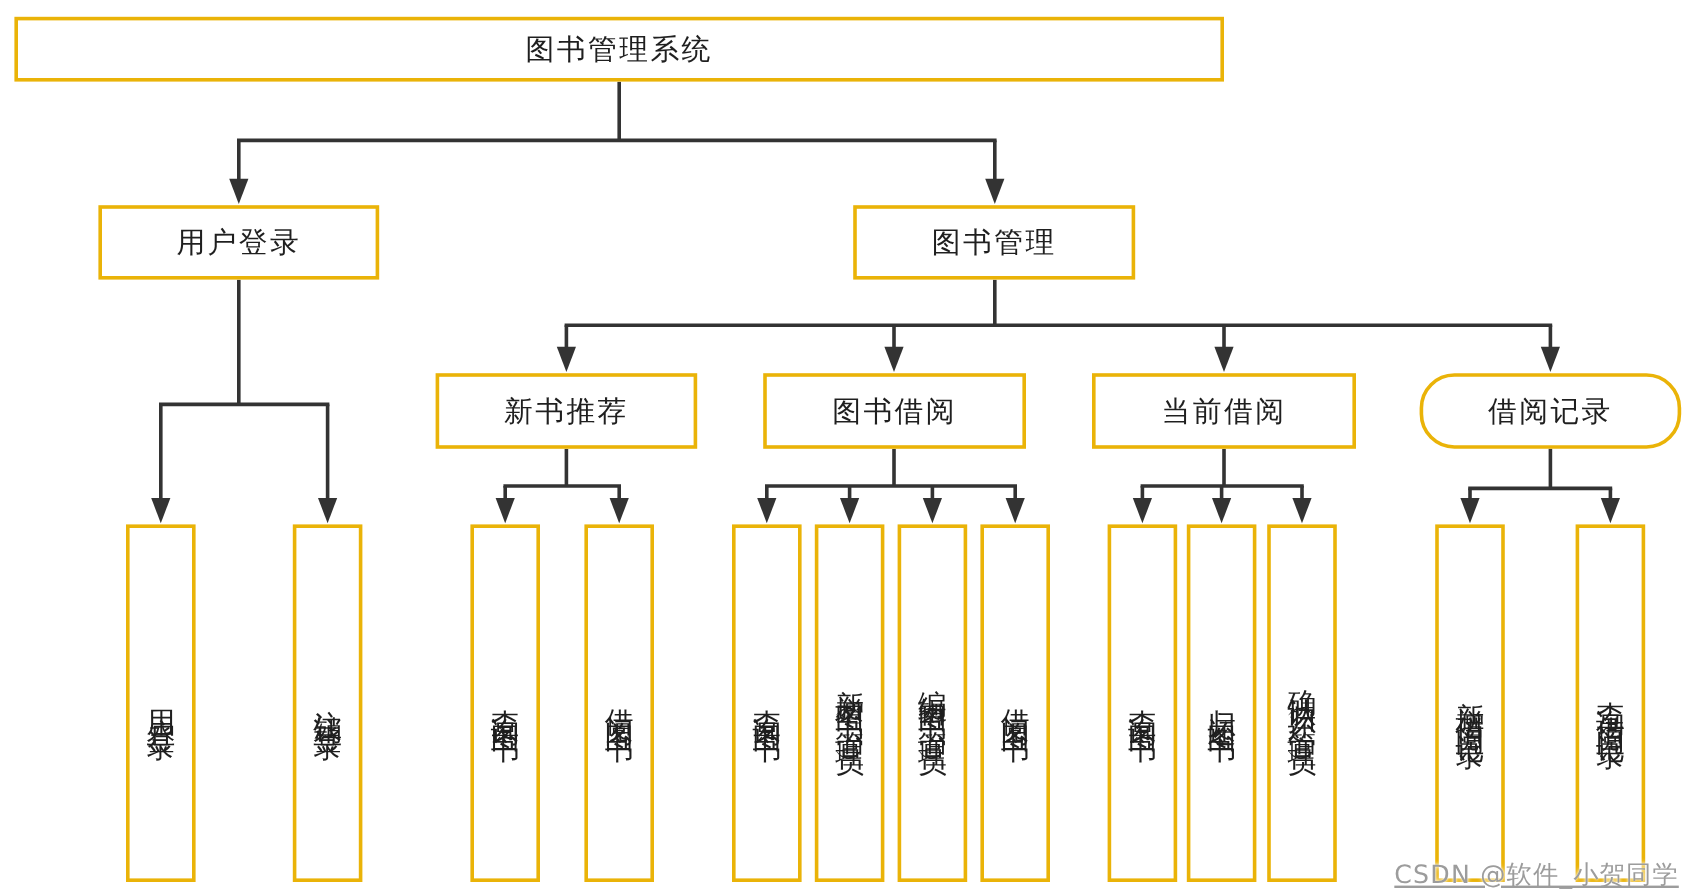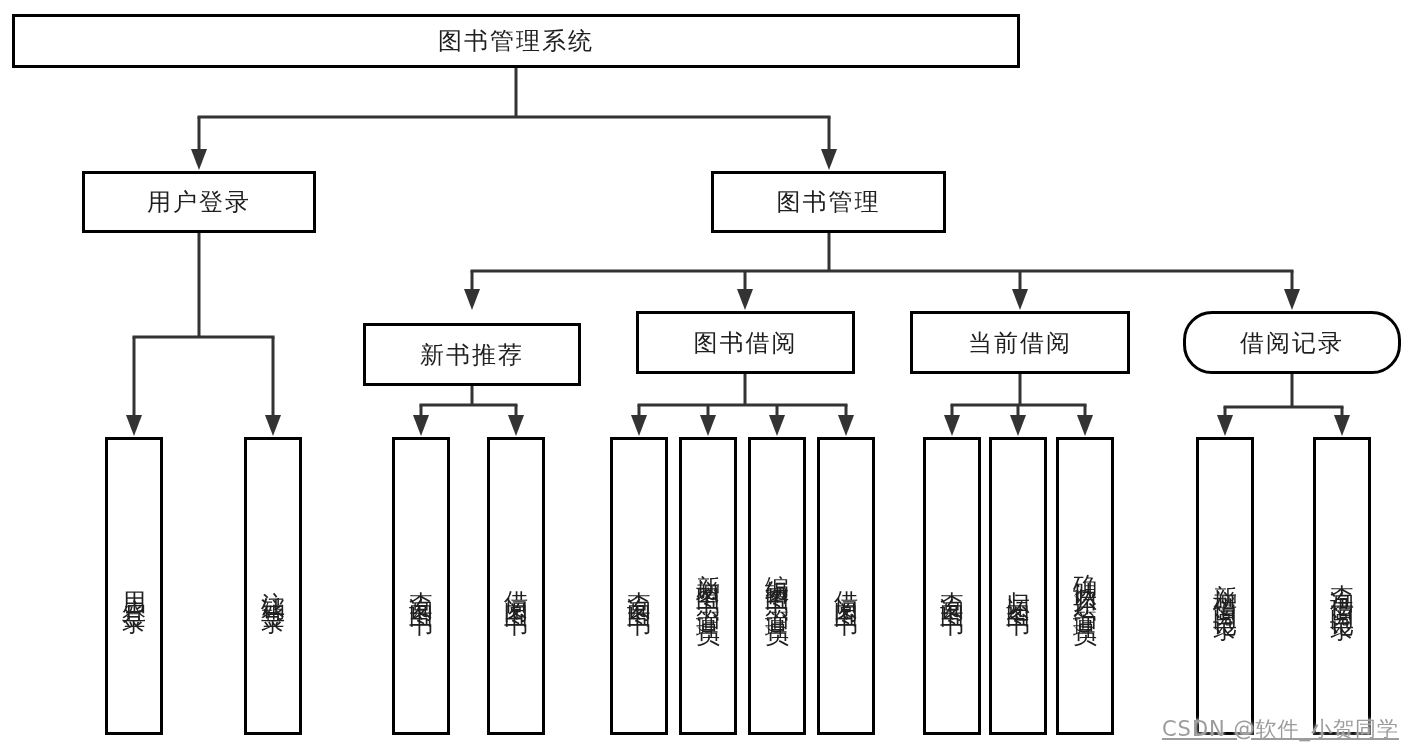--- a/index.html
+++ b/index.html
@@ -22,21 +22,21 @@
     height: 747px;
   }
   .cl { stroke: #333333; stroke-width: 3; fill: none; }
   .clsq { stroke: #333333; stroke-width: 3; fill: none; stroke-linecap: square; }
   .ah { fill: #333333; stroke: none; }
 
   .node {
     position: absolute;
     box-sizing: border-box;
     background: #ffffff;
-    border: 3px solid #000000;
+    border: 3px solid #eab308;
     display: flex;
     align-items: center;
     justify-content: center;
     color: #1f1f1f;
     font-size: 24px;
     line-height: 1;
   }
   .node.h span {
     letter-spacing: 2px;
     white-space: nowrap;
@@ -46,21 +46,21 @@
     letter-spacing: 7px;
     white-space: nowrap;
   }
 
   
   #n-root  { left: 12px;   top: 14px;  width: 1008px; height: 54px; }
   
   #n-l2-0  { left: 82px;   top: 171px; width: 234px;  height: 62px; }
   #n-l2-1  { left: 711px;  top: 171px; width: 235px;  height: 62px; }
   
-  #n-l3-0  { left: 363px;  top: 311px; width: 218px;  height: 63px; margin-top: 12px; }
+  #n-l3-0  { left: 363px;  top: 311px; width: 218px;  height: 63px; }
   #n-l3-1  { left: 636px;  top: 311px; width: 219px;  height: 63px; }
   #n-l3-2  { left: 910px;  top: 311px; width: 220px;  height: 63px; }
   #n-l3-3  { left: 1183px; top: 311px; width: 218px;  height: 63px; border-radius: 29px; }
   
   .leaf    { top: 437px; height: 298px; width: 58px; }
   #leaf-0  { left: 105px; }
   #leaf-1  { left: 244px; }
   #leaf-2  { left: 392px; }
   #leaf-3  { left: 487px; }
   #leaf-4  { left: 610px; }

